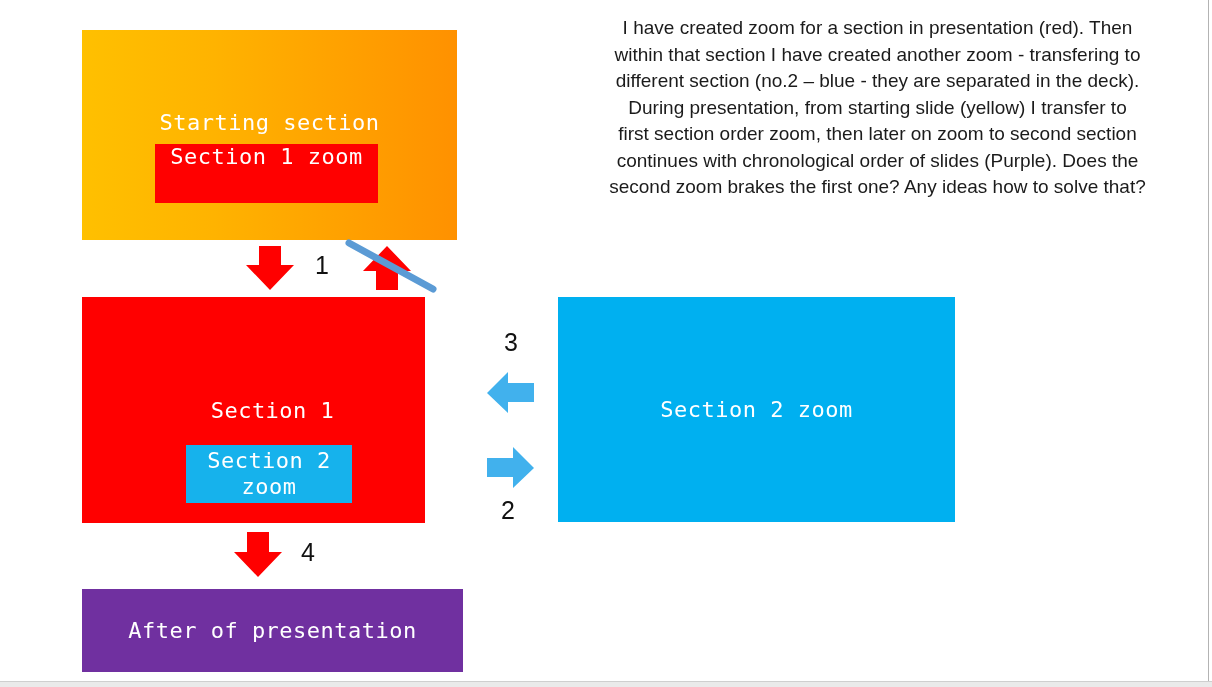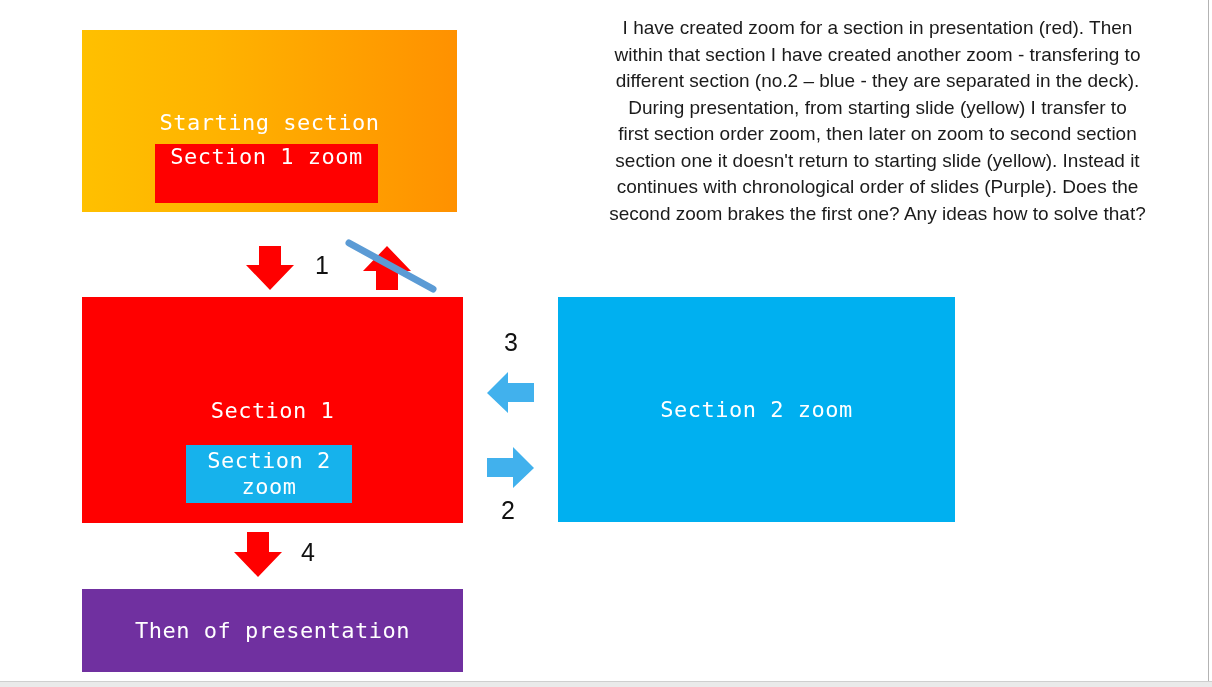--- a/index.html
+++ b/index.html
@@ -11,29 +11,29 @@
   .page { position:absolute; left:0; top:0; width:1212px; height:687px; }
 
   
   .abs { position:absolute; }
   .box-label {
     font-family:"DejaVu Sans Mono", monospace;
     color:#ffffff; font-size:22px; letter-spacing:0.5px;
     text-align:center; line-height:25px;
   }
   .starting-box {
-    left:82px; top:30px; width:375px; height:182px;
+    left:82px; top:30px; width:375px; height:210px;
     background:linear-gradient(to right, #FFC000 0%, #FFB300 35%, #FF9100 100%);
   }
   .starting-label { left:0; top:80px; width:375px; }
   .sec1zoom-box {
     left:73px; top:114px; width:223px; height:59px;
     background:#FF0000; display:flex; align-items:flex-start; justify-content:center;
   }
-  .section1-box { left:82px; top:297px; width:381px; height:226px; background:#FF0000; }
+  .section1-box { left:82px; top:297px; width:343px; height:226px; background:#FF0000; }
   .section1-label { left:0; top:101px; width:381px; }
   .sec2zoom-inner-box {
     left:104px; top:148px; width:166px; height:58px;
     background:#16B2EC; display:flex; align-items:center; justify-content:center;
     text-align:center;
   }
   .sec2zoom-inner-box .box-label { line-height:26px; width:150px; }
   .section2-box {
     left:558px; top:297px; width:397px; height:225px; background:#00B0F0;
     display:flex; align-items:center; justify-content:center;
@@ -112,30 +112,29 @@
   <div class="abs section2-box">
     <span class="box-label">Section 2 zoom</span>
   </div>
 
   <svg class="abs" style="left:233px; top:532px;" width="50" height="45" viewBox="0 0 50 45">
     <polygon points="14,0 36,0 36,20 49,20 25,45 1,20 14,20" fill="#FF0000"></polygon>
   </svg>
   <div class="num num4">4</div>
 
   <div class="abs rest-box">
-    <span class="box-label">Then of presentation</span>
+    <span class="box-label">After of presentation</span>
   </div>
 
   <div class="question">
     <div>I have created zoom for a section in presentation (red). Then</div>
     <div>within that section I have created another zoom - transfering to</div>
     <div>different section (no.2 – blue - they are separated in the deck).</div>
     <div>During presentation, from starting slide (yellow) I transfer to</div>
     <div>first section order zoom, then later on zoom to second section</div>
-    <div>section one it doesn't return to starting slide (yellow). Instead it</div>
     <div>continues with chronological order of slides (Purple). Does the</div>
     <div>second zoom brakes the first one? Any ideas how to solve that?</div>
   </div>
 
   <div class="abs right-border"></div>
   <div class="abs bottom-bar"></div>
 
 </div>
 
 </body></html>

